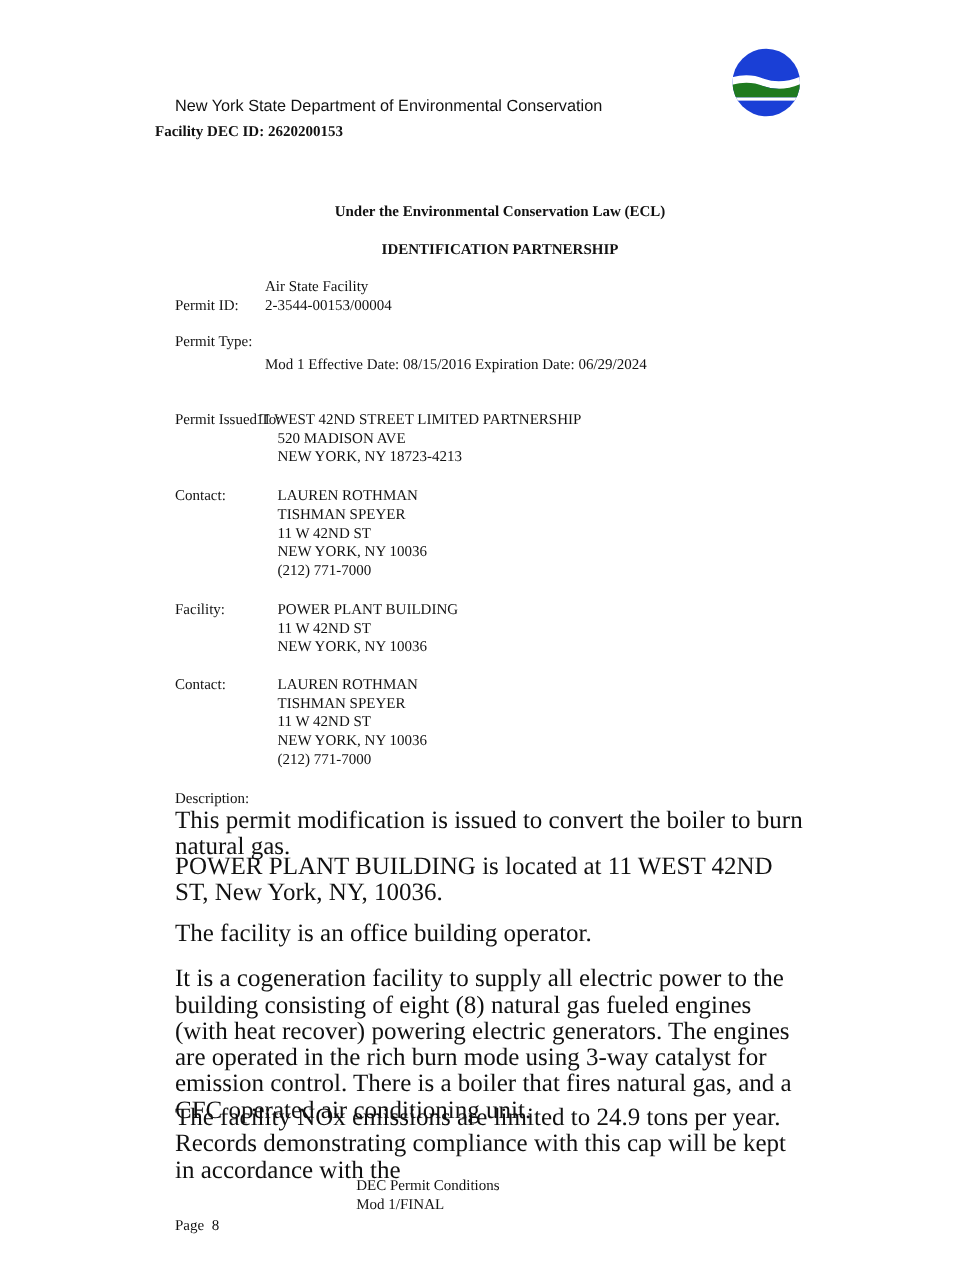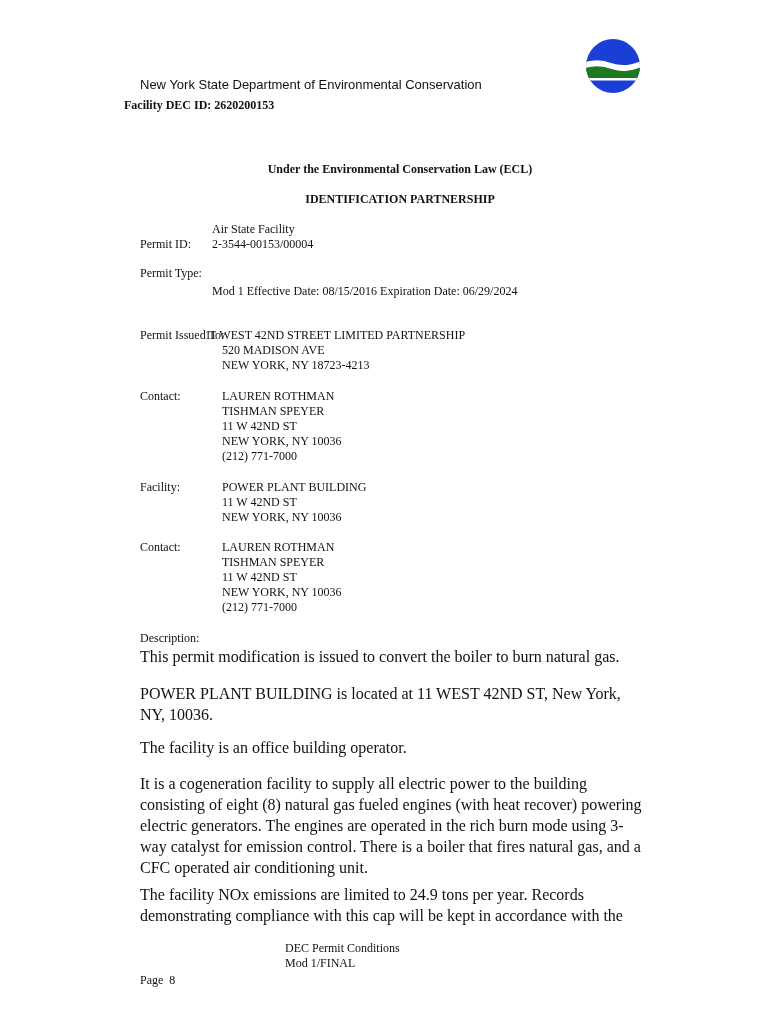--- a/index.html
+++ b/index.html
@@ -5,21 +5,21 @@
   html, body { margin: 0; padding: 0; background: #ffffff; }
   body { width: 770px; height: 1024px; position: relative; overflow: hidden; color: #111; }
   .page { position: absolute; left: 0; top: 0; width: 770px; height: 1024px; background: #fff; }
   .abs { position: absolute; white-space: nowrap; }
   .sans { font-family: "Liberation Sans", "DejaVu Sans", sans-serif; }
   .serif { font-family: "Liberation Serif", "DejaVu Serif", serif; }
   .agency { left: 140px; top: 77px; font-size: 13px; color: #111; }
   .dec-id { left: 124px; top: 98px; font-size: 12px; font-weight: bold; }
   .small { font-size: 12px; line-height: 15px; }
   .center-bold { font-weight: bold; font-size: 12px; text-align: center; }
-  .big { font-size: 16px; line-height: 21px; white-space: normal; width: 500px; }
+  .big { font-size: 20px; line-height: 21px; white-space: normal; width: 500px; }
   .logo { position: absolute; left: 585px; top: 38px; width: 56px; height: 56px; }
   .block-lines div { height: 15px; }
 </style>
 </head>
 <body>
 
 <div class="page">
 
   <svg class="logo" viewBox="0 0 56 56">
     <defs>

